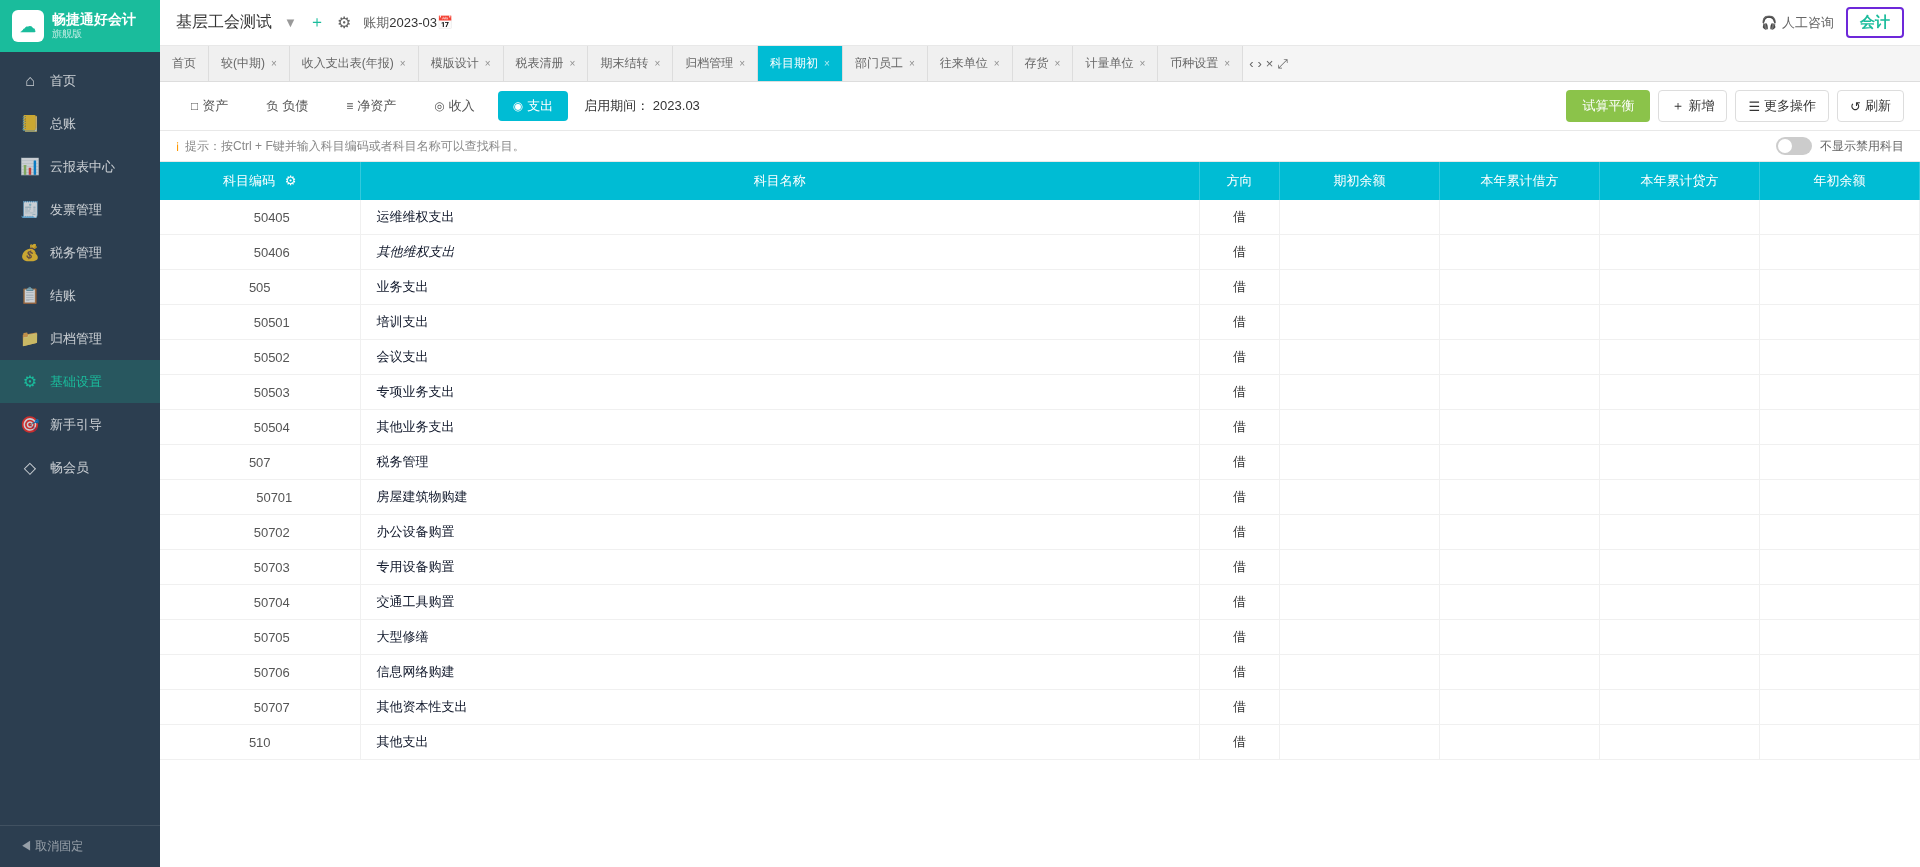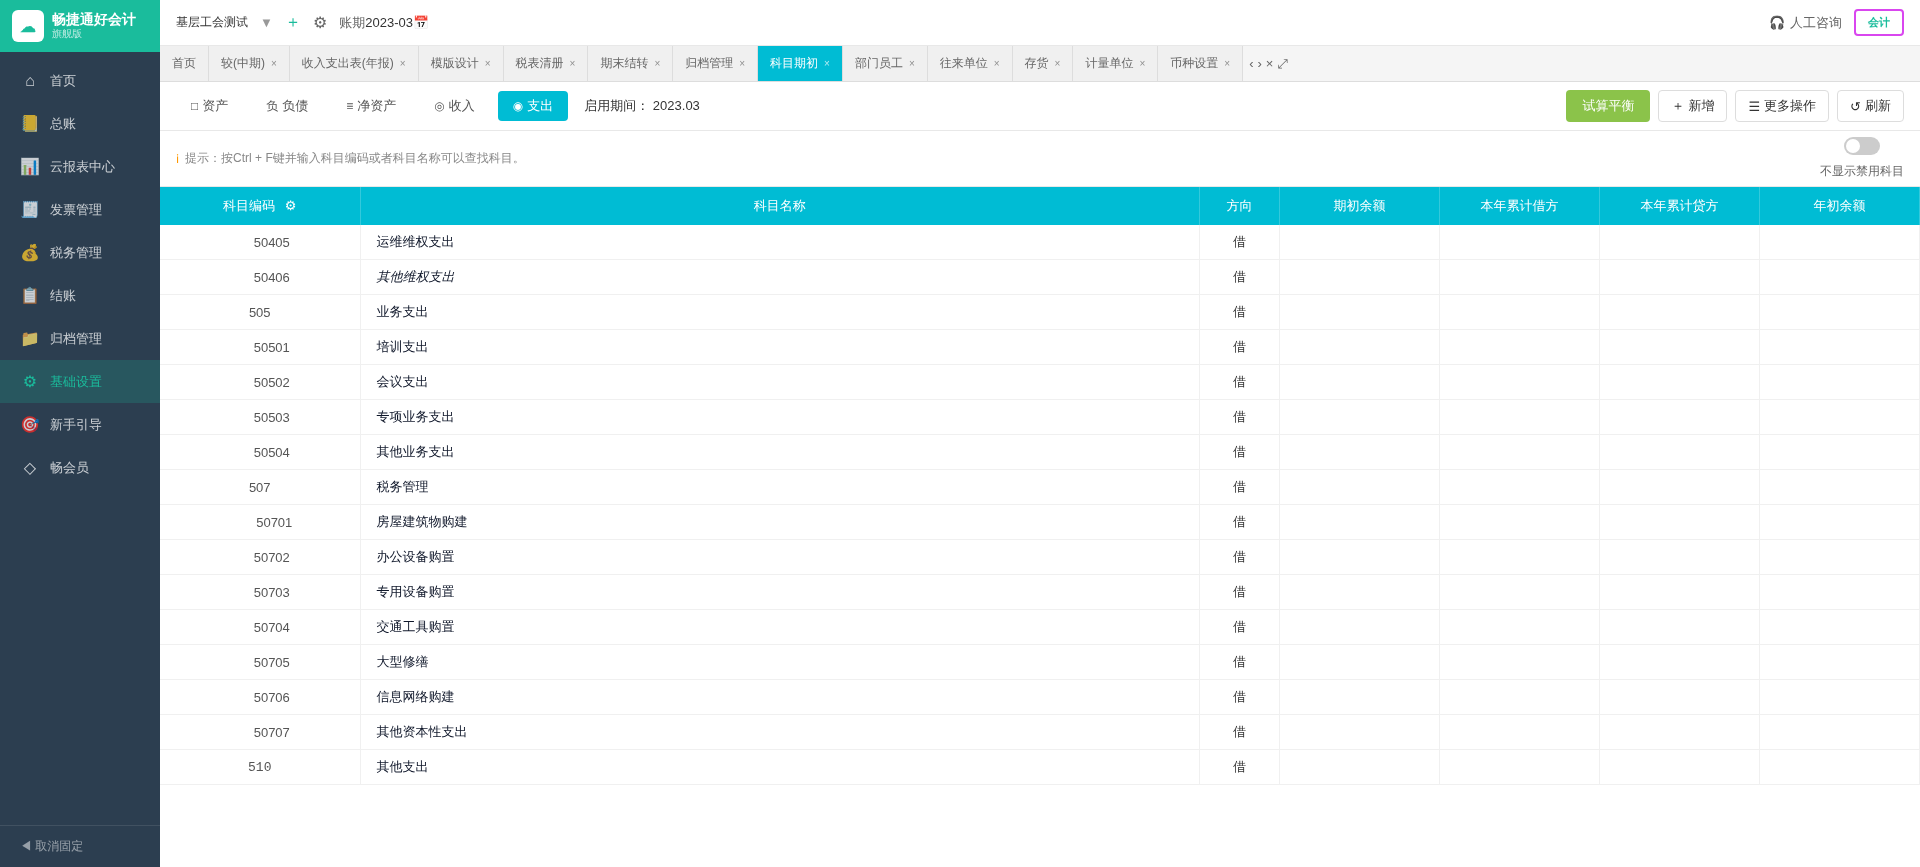--- a/index.html
+++ b/index.html
@@ -16,30 +16,30 @@
     .nav-item.active { background: rgba(26,188,156,0.2); color: #1abc9c; }
     .nav-icon { font-size: 16px; width: 20px; text-align: center; }
     .nav-label { font-size: 13px; }
     .sidebar-bottom { padding: 12px 20px; color: rgba(255,255,255,0.5); font-size: 12px; cursor: pointer; border-top: 1px solid rgba(255,255,255,0.1); display: flex; align-items: center; gap: 6px; }
 
     
     .main { flex: 1; display: flex; flex-direction: column; height: 867px; overflow: hidden; }
 
     
     .topbar { background: white; height: 46px; display: flex; align-items: center; padding: 0 16px; border-bottom: 1px solid #e8e8e8; gap: 12px; }
-    .topbar-title { color: #333; font-size: 12px; font-weight: 500; }
+    .topbar-title { color: #333; font-size: 16px; font-weight: 500; }
     .topbar-dropdown { color: #999; cursor: pointer; }
     .topbar-add { color: #1abc9c; font-size: 16px; cursor: pointer; }
     .topbar-settings { color: #666; font-size: 16px; cursor: pointer; }
     .topbar-period { color: #666; font-size: 13px; display: flex; align-items: center; }
     .topbar-period-value { color: #333; font-weight: 500; }
     .topbar-period-icon { color: #1abc9c; }
     .topbar-right { margin-left: auto; display: flex; align-items: center; gap: 12px; }
     .topbar-consult { color: #666; font-size: 13px; display: flex; align-items: center; gap: 4px; cursor: pointer; }
-    .topbar-user-btn { border: 2px solid #d946ef; color: #1abc9c; padding: 4px 12px; border-radius: 4px; font-size: 11px; cursor: pointer; background: white; font-weight: bold; }
+    .topbar-user-btn { border: 2px solid #6d28d9; color: #1abc9c; padding: 4px 12px; border-radius: 4px; font-size: 15px; cursor: pointer; background: white; font-weight: bold; }
 
     
     .tabs-bar { background: #f5f5f5; height: 36px; display: flex; align-items: center; border-bottom: 1px solid #ddd; overflow: hidden; }
     .tab-item { display: flex; align-items: center; gap: 4px; padding: 0 12px; height: 36px; font-size: 12px; color: #666; cursor: pointer; border-right: 1px solid #ddd; white-space: nowrap; background: #f0f0f0; }
     .tab-item.active { background: #00bcd4; color: white; }
     .tab-item .tab-close { font-size: 10px; margin-left: 2px; opacity: 0.7; }
     .tabs-nav { display: flex; align-items: center; padding: 0 6px; gap: 4px; color: #666; cursor: pointer; }
 
     
     .sub-content { flex: 1; display: flex; flex-direction: column; overflow: hidden; background: #f5f7fa; }
@@ -54,21 +54,21 @@
     .action-bar-right { margin-left: auto; display: flex; align-items: center; gap: 8px; }
     .btn-balance { background: #8bc34a; color: white; border: none; padding: 7px 16px; border-radius: 4px; cursor: pointer; font-size: 13px; font-weight: 500; }
     .btn-add { background: white; border: 1px solid #ddd; padding: 6px 12px; border-radius: 4px; cursor: pointer; font-size: 13px; color: #333; display: flex; align-items: center; gap: 4px; }
     .btn-more { background: white; border: 1px solid #ddd; padding: 6px 12px; border-radius: 4px; cursor: pointer; font-size: 13px; color: #333; display: flex; align-items: center; gap: 4px; }
     .btn-refresh { background: white; border: 1px solid #ddd; padding: 6px 12px; border-radius: 4px; cursor: pointer; font-size: 13px; color: #333; display: flex; align-items: center; gap: 4px; }
 
     
     .hint-bar { background: white; padding: 6px 16px; display: flex; align-items: center; justify-content: space-between; border-bottom: 1px solid #e8e8e8; }
     .hint-text { color: #888; font-size: 12px; display: flex; align-items: center; gap: 6px; }
     .hint-icon { color: #ff9800; }
-    .toggle-area { display: flex; align-items: center; gap: 8px; color: #666; font-size: 12px; flex-direction: column; }
+    .toggle-area { display: flex; align-items: center; gap: 8px; color: #666; font-size: 12px; }
     .toggle-switch { width: 36px; height: 18px; background: #ccc; border-radius: 9px; position: relative; cursor: pointer; }
     .toggle-switch::after { content: ''; position: absolute; width: 14px; height: 14px; background: white; border-radius: 50%; top: 2px; left: 2px; }
 
     
     .table-container { flex: 1; overflow-y: auto; overflow-x: hidden; background: white; }
     .data-table { width: 100%; border-collapse: collapse; }
     .data-table thead tr { background: #00bcd4; color: white; }
     .data-table thead th { padding: 10px 16px; text-align: center; font-weight: 500; font-size: 13px; border-right: 1px solid rgba(255,255,255,0.2); white-space: nowrap; }
     .data-table thead th:first-child { border-left: none; }
     .data-table tbody tr { border-bottom: 1px solid #f0f0f0; }
@@ -425,21 +425,21 @@
             <tr>
     <td style="padding-left: 40px;">50707</td>
     <td style="text-align:left;">其他资本性支出</td>
     <td>借</td>
     <td></td>
     <td></td>
     <td></td>
     <td></td>
   </tr>
             <tr>
-    <td style="padding-left: 16px; font-family: Liberation Mono, monospace;">510</td>
+    <td style="padding-left: 16px;">510</td>
     <td style="text-align:left;">其他支出</td>
     <td>借</td>
     <td></td>
     <td></td>
     <td></td>
     <td></td>
   </tr>
           </tbody>
       </table>
     </div>

